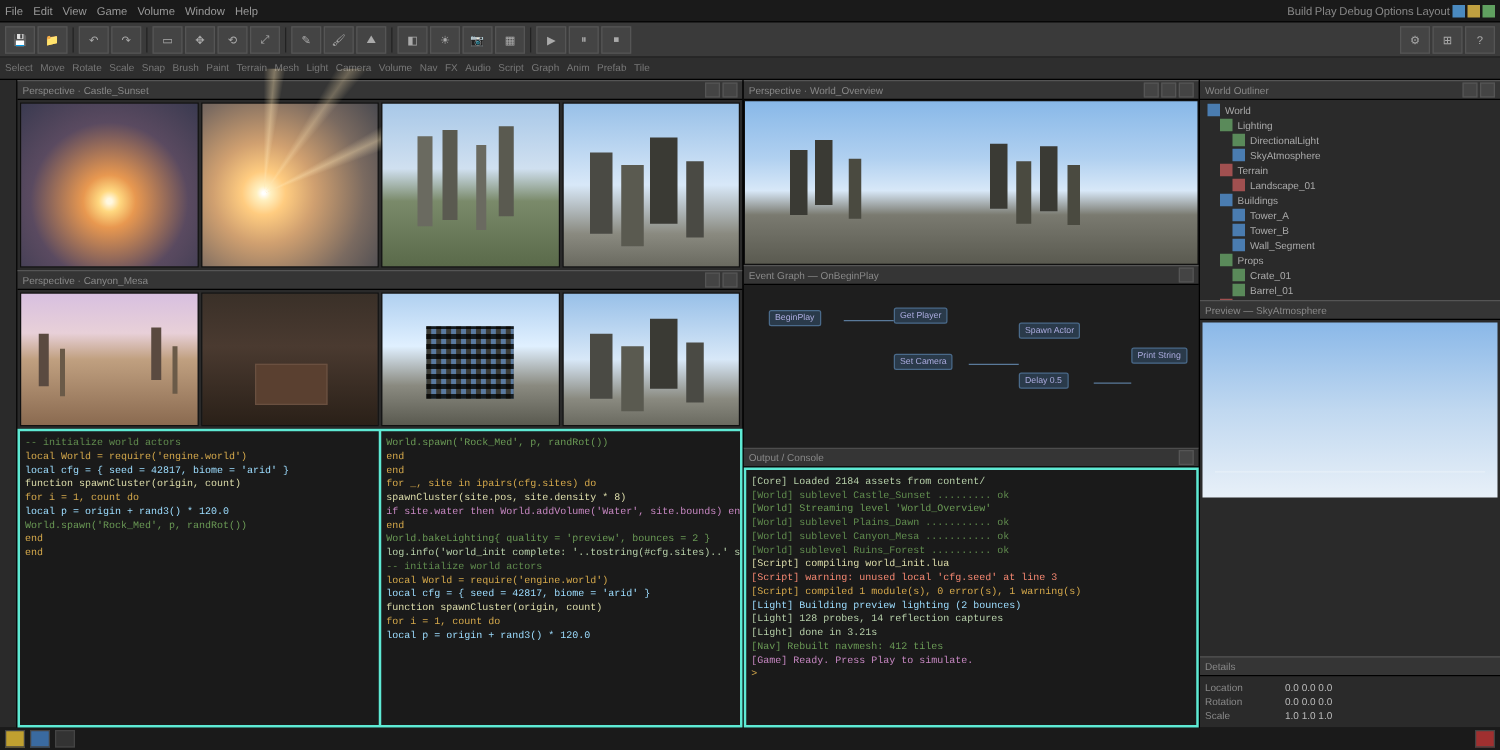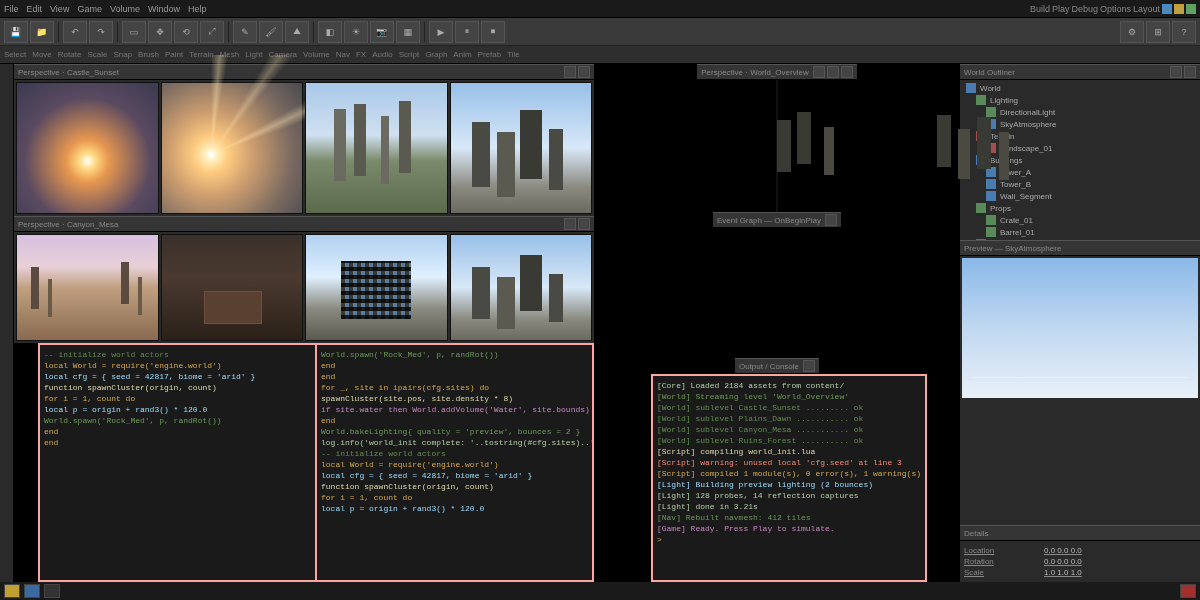--- a/index.html
+++ b/index.html
@@ -9,30 +9,30 @@
 .menubar .right { margin-left: auto; display: flex; gap: 2px; }
 .menubar .right span { color: #888; }
 .toolbar1 { height: 28px; background: #3a3a3a; display: flex; align-items: center; padding: 0 4px; gap: 2px; border-bottom: 1px solid #222; }
 .tbtn { width: 24px; height: 22px; background: #444; border: 1px solid #555; display: flex; align-items: center; justify-content: center; cursor: pointer; }
 .tsep { width: 1px; height: 20px; background: #222; margin: 0 2px; }
 .spacer { flex: 1; }
 .toolbar2 { height: 18px; background: #2e2e2e; display: flex; align-items: center; padding: 0 4px; gap: 6px; border-bottom: 1px solid #000; }
 .toolbar2 span { color: #777; font-size: 8px; }
 .main { display: flex; height: calc(100% - 82px); }
 .col-left { width: 580px; display: flex; flex-direction: column; }
-.col-mid { width: 365px; display: flex; flex-direction: column; border-left: 1px solid #000; align-items: center; }
+.col-mid { width: 365px; display: flex; flex-direction: column; border-left: 1px solid #000; }
 .col-right { flex: 1; display: flex; flex-direction: column; border-left: 1px solid #000; }
 .panel-header { height: 16px; background: #353535; border-top: 1px solid #555; border-bottom: 1px solid #000; display: flex; align-items: center; padding: 0 4px; color: #888; font-size: 8px; gap: 4px; }
 .panel-header .ph-right { margin-left: auto; display: flex; gap: 2px; }
 .phbtn { width: 12px; height: 12px; background: #444; border: 1px solid #555; cursor: pointer; }
 .viewport-grid { display: grid; grid-template-columns: repeat(4, 1fr); gap: 2px; padding: 2px; background: #2a2a2a; }
 .viewport { position: relative; border: 1px solid #111; }
 .viewport .vp-img { width: 100%; height: 130px; display: block; }
 .viewport-grid.row2 .viewport .vp-img { height: 105px; }
-.code-area { flex: 1; background: #fca5a5; overflow: hidden; padding: 2px; position: relative; margin-left: 24px; }
+.code-area { flex: 1; background: #5eead4; overflow: hidden; padding: 2px; position: relative; }
 .code-cols { display: flex; gap: 2px; height: 100%; }
 .code-col { flex: 1; background: #1a1a1a; padding: 4px; overflow: hidden; }
 .code-line { white-space: nowrap; font-family: 'Courier New', monospace; font-size: 8px; line-height: 11px; }
 .kw { color: #d4a84b; }
 .str { color: #6a9955; }
 .fn { color: #dcdcaa; }
 .num { color: #b5cea8; }
 .cm { color: #608b4e; }
 .op { color: #c586c0; }
 .var { color: #9cdcfe; }
@@ -42,21 +42,21 @@
 .tree-item .ico { width: 10px; height: 10px; background: #c88040; display: inline-block; }
 .tree-item.l1 { padding-left: 14px; }
 .tree-item.l2 { padding-left: 24px; }
 .tree-item .ico.b { background: #4a7cb0; }
 .tree-item .ico.g { background: #5a8a5a; }
 .tree-item .ico.r { background: #a05050; }
 .preview { flex: 1; background: #2a2a2a; padding: 2px; }
 .preview-img { width: 100%; height: 140px; background: linear-gradient(180deg, #8ab8e8 0%, #c0d8f0 50%, #e8f0f8 100%); position: relative; }
 .preview-img::after { content: ''; position: absolute; bottom: 20px; left: 10px; right: 10px; height: 1px; background: rgba(255,255,255,0.3); }
 .props { background: #2a2a2a; padding: 4px; }
-.prop-row { display: flex; gap: 20px; padding: 1px 0; font-size: 8px; color: #888; text-decoration: underline; }
+.prop-row { display: flex; gap: 4px; padding: 1px 0; font-size: 8px; color: #888; }
 .taskbar { height: 18px; background: #1a1a1a; display: flex; align-items: center; padding: 0 4px; gap: 4px; }
 .taskbtn { width: 16px; height: 14px; background: #333; border: 1px solid #444; cursor: pointer; }
 .graph-panel { height: 130px; background: #1e1e1e; position: relative; overflow: hidden; }
 .node { position: absolute; background: #2a3a4a; border: 1px solid #4a6a8a; border-radius: 2px; padding: 2px 4px; font-size: 7px; color: #aad; }
 .wire { position: absolute; height: 1px; background: #5a7a9a; }
 
 
 .scene-sunset { background: radial-gradient(circle at 50% 60%, #fff8e0 2%, #ffd880 8%, #e89850 20%, #5a4a60 60%, #3a3a50 100%); }
 .scene-sunrise { background: radial-gradient(circle at 35% 55%, #ffffff 1%, #fff0c0 5%, #ffcc80 15%, #d0a070 35%, #7a6a60 70%, #4a4a50 100%); }
 .scene-sunrise::before { content:''; position:absolute; left:35%; top:55%; width:200px; height:200px; transform:translate(-50%,-50%); background: conic-gradient(from 0deg, transparent 0deg, rgba(255,230,180,0.4) 5deg, transparent 10deg, transparent 30deg, rgba(255,230,180,0.3) 35deg, transparent 40deg, transparent 60deg, rgba(255,230,180,0.4) 65deg, transparent 70deg, transparent 350deg); }
@@ -309,22 +309,22 @@
 
     <div class="panel-header">
       <span>Output / Console</span>
       <div class="ph-right">
           <div class="phbtn"></div>
         </div>
     </div>
     <div class="code-area">
       <div class="code-col" id="code-mid" style="height:100%">
           <div class="code-line num">[Core] Loaded 2184 assets from content/</div>
+          <div class="code-line cm">[World]   sublevel Castle_Sunset ......... ok</div>
           <div class="code-line str">[World] Streaming level 'World_Overview'</div>
-          <div class="code-line cm">[World]   sublevel Castle_Sunset ......... ok</div>
           <div class="code-line cm">[World]   sublevel Plains_Dawn ........... ok</div>
           <div class="code-line cm">[World]   sublevel Canyon_Mesa ........... ok</div>
           <div class="code-line cm">[World]   sublevel Ruins_Forest .......... ok</div>
           <div class="code-line fn">[Script] compiling world_init.lua</div>
           <div class="code-line err">[Script]   warning: unused local 'cfg.seed' at line 3</div>
           <div class="code-line kw">[Script] compiled 1 module(s), 0 error(s), 1 warning(s)</div>
           <div class="code-line var">[Light] Building preview lighting (2 bounces)</div>
           <div class="code-line num">[Light]   128 probes, 14 reflection captures</div>
           <div class="code-line num">[Light]   done in 3.21s</div>
           <div class="code-line str">[Nav]  Rebuilt navmesh: 412 tiles</div>

